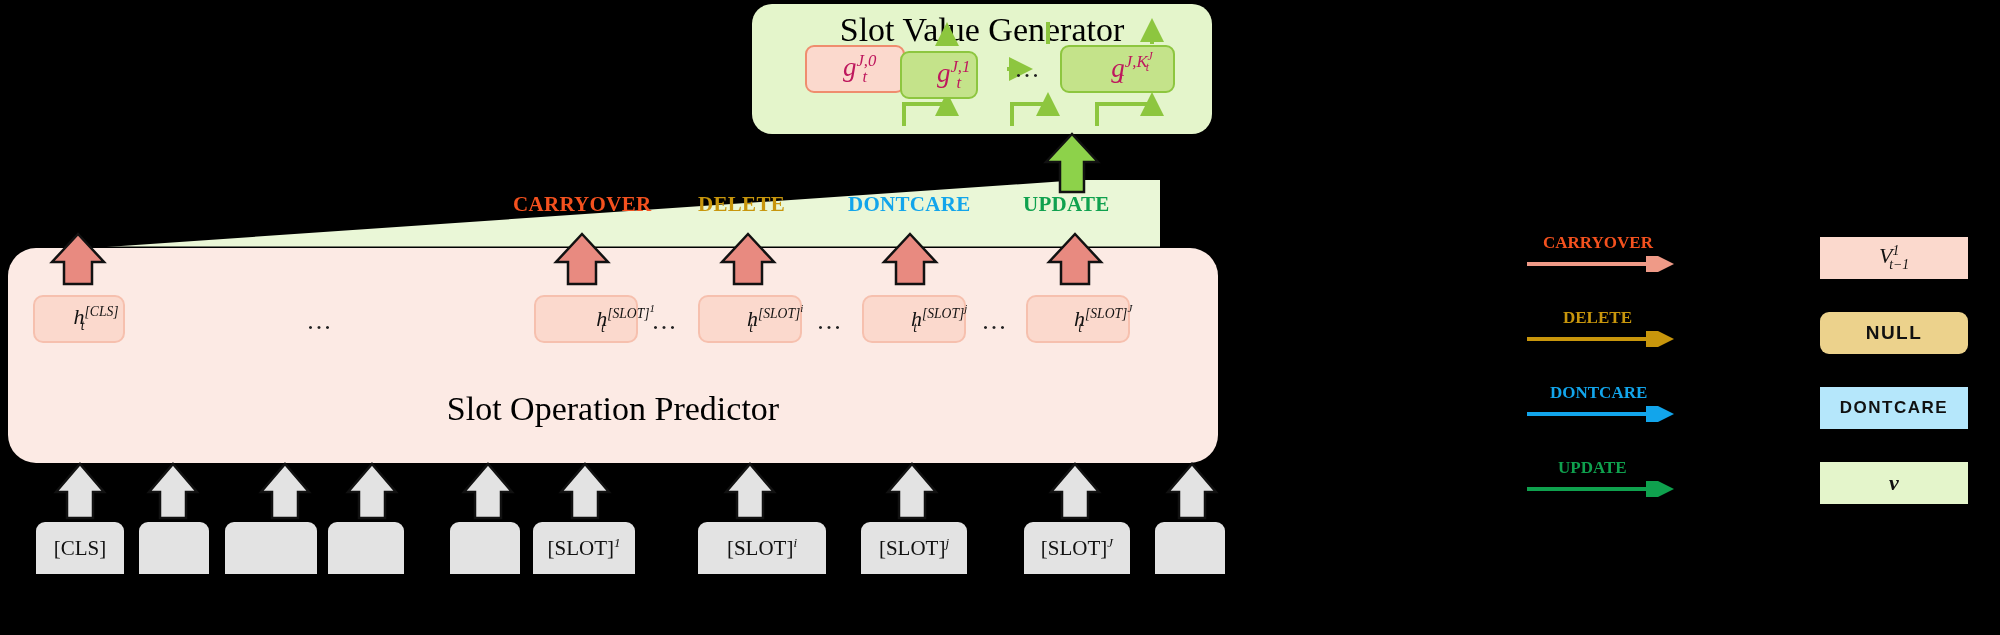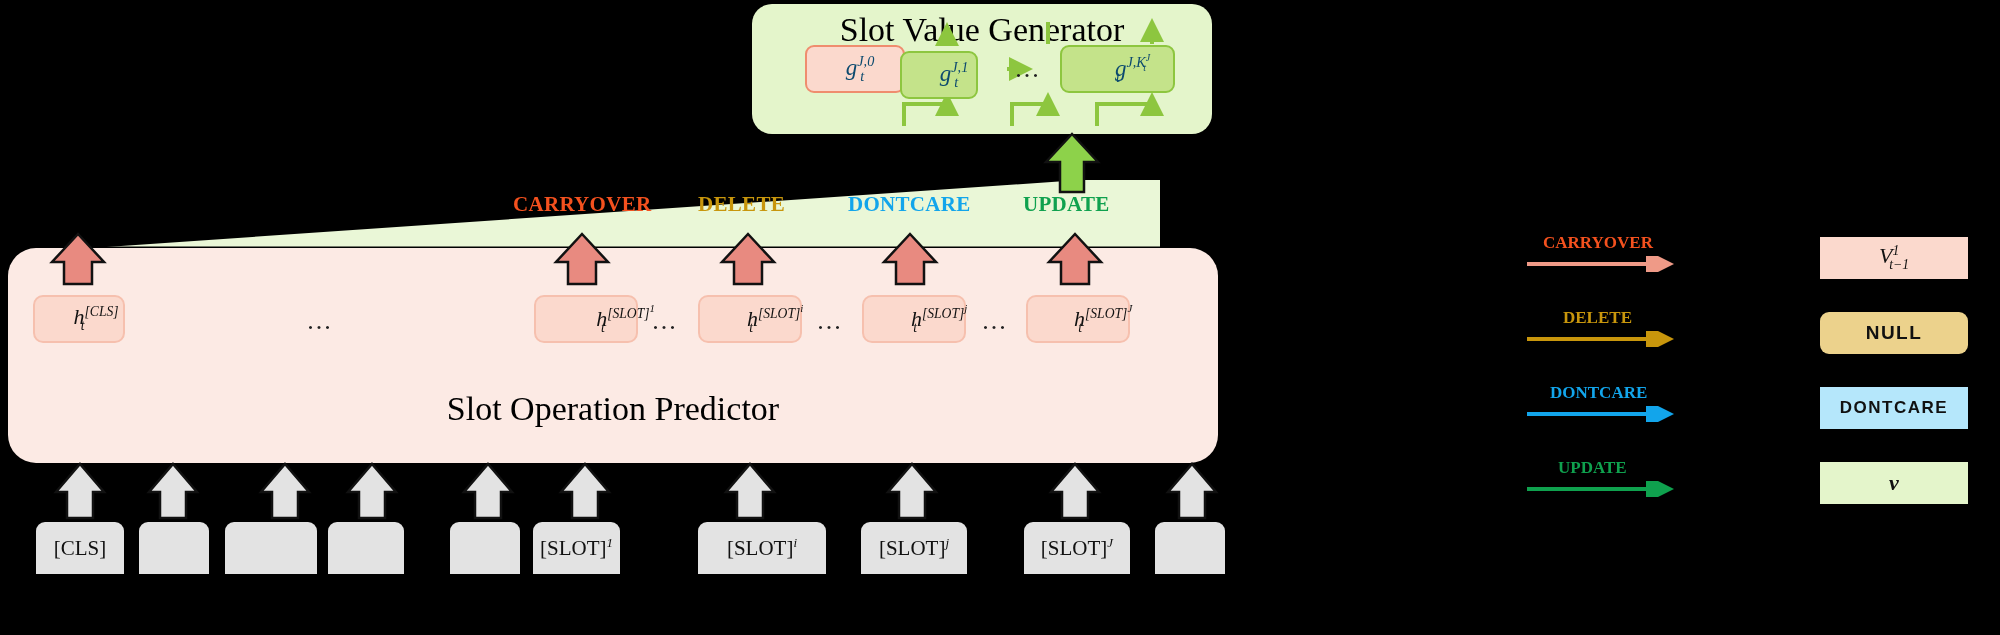--- a/index.html
+++ b/index.html
@@ -14,21 +14,21 @@
 
   
   #svg-panel{left:752px;top:4px;width:460px;height:130px;
              background:#e4f5cb;border-radius:20px;}
   #svg-title{left:752px;top:8px;width:460px;height:44px;
              font-size:34px;color:#000;}
   .g-box{height:48px;border-radius:9px;display:flex;align-items:center;
          justify-content:center;box-sizing:border-box;}
   .g-box.pink{background:#fbd9cd;border:2.5px solid #ef8d6e;}
   .g-box.green{background:#c4e38a;border:2.5px solid #8dc63f;}
-  .g-box .math{font-size:23px;font-style:italic;color:#0c4a6e;}
+  .g-box .math{font-size:27px;font-style:italic;color:#be185d;}
   sup,sub{font-size:.62em;font-style:italic;}
   sup{vertical-align:super;} sub{vertical-align:sub;}
 
   
   .op-label{font-size:21px;font-weight:bold;letter-spacing:.3px;
             white-space:nowrap;}
 
   
   #sop-panel{left:8px;top:248px;width:1210px;height:215px;
              background:#fceae4;border-radius:28px;}
@@ -178,21 +178,21 @@
     </div>
   <div class="abs tok" style="left:225px;top:522px;width:92px;">
       <span class="math"></span>
     </div>
   <div class="abs tok" style="left:328px;top:522px;width:76px;">
       <span class="math"></span>
     </div>
   <div class="abs tok" style="left:450px;top:522px;width:70px;">
       <span class="math"></span>
     </div>
-  <div class="abs tok" style="left:533px;top:522px;width:87px;">
+  <div class="abs tok" style="left:533px;top:522px;width:102px;">
     <span class="math">[SLOT]<sup>1</sup></span>
   </div>
   <div class="abs tok" style="left:698px;top:522px;width:128px;">
     <span class="math">[SLOT]<sup><i>i</i></sup></span>
   </div>
   <div class="abs tok" style="left:861px;top:522px;width:106px;">
     <span class="math">[SLOT]<sup><i>j</i></sup></span>
   </div>
   <div class="abs tok" style="left:1024px;top:522px;width:106px;">
     <span class="math">[SLOT]<sup><i>J</i></sup></span>

